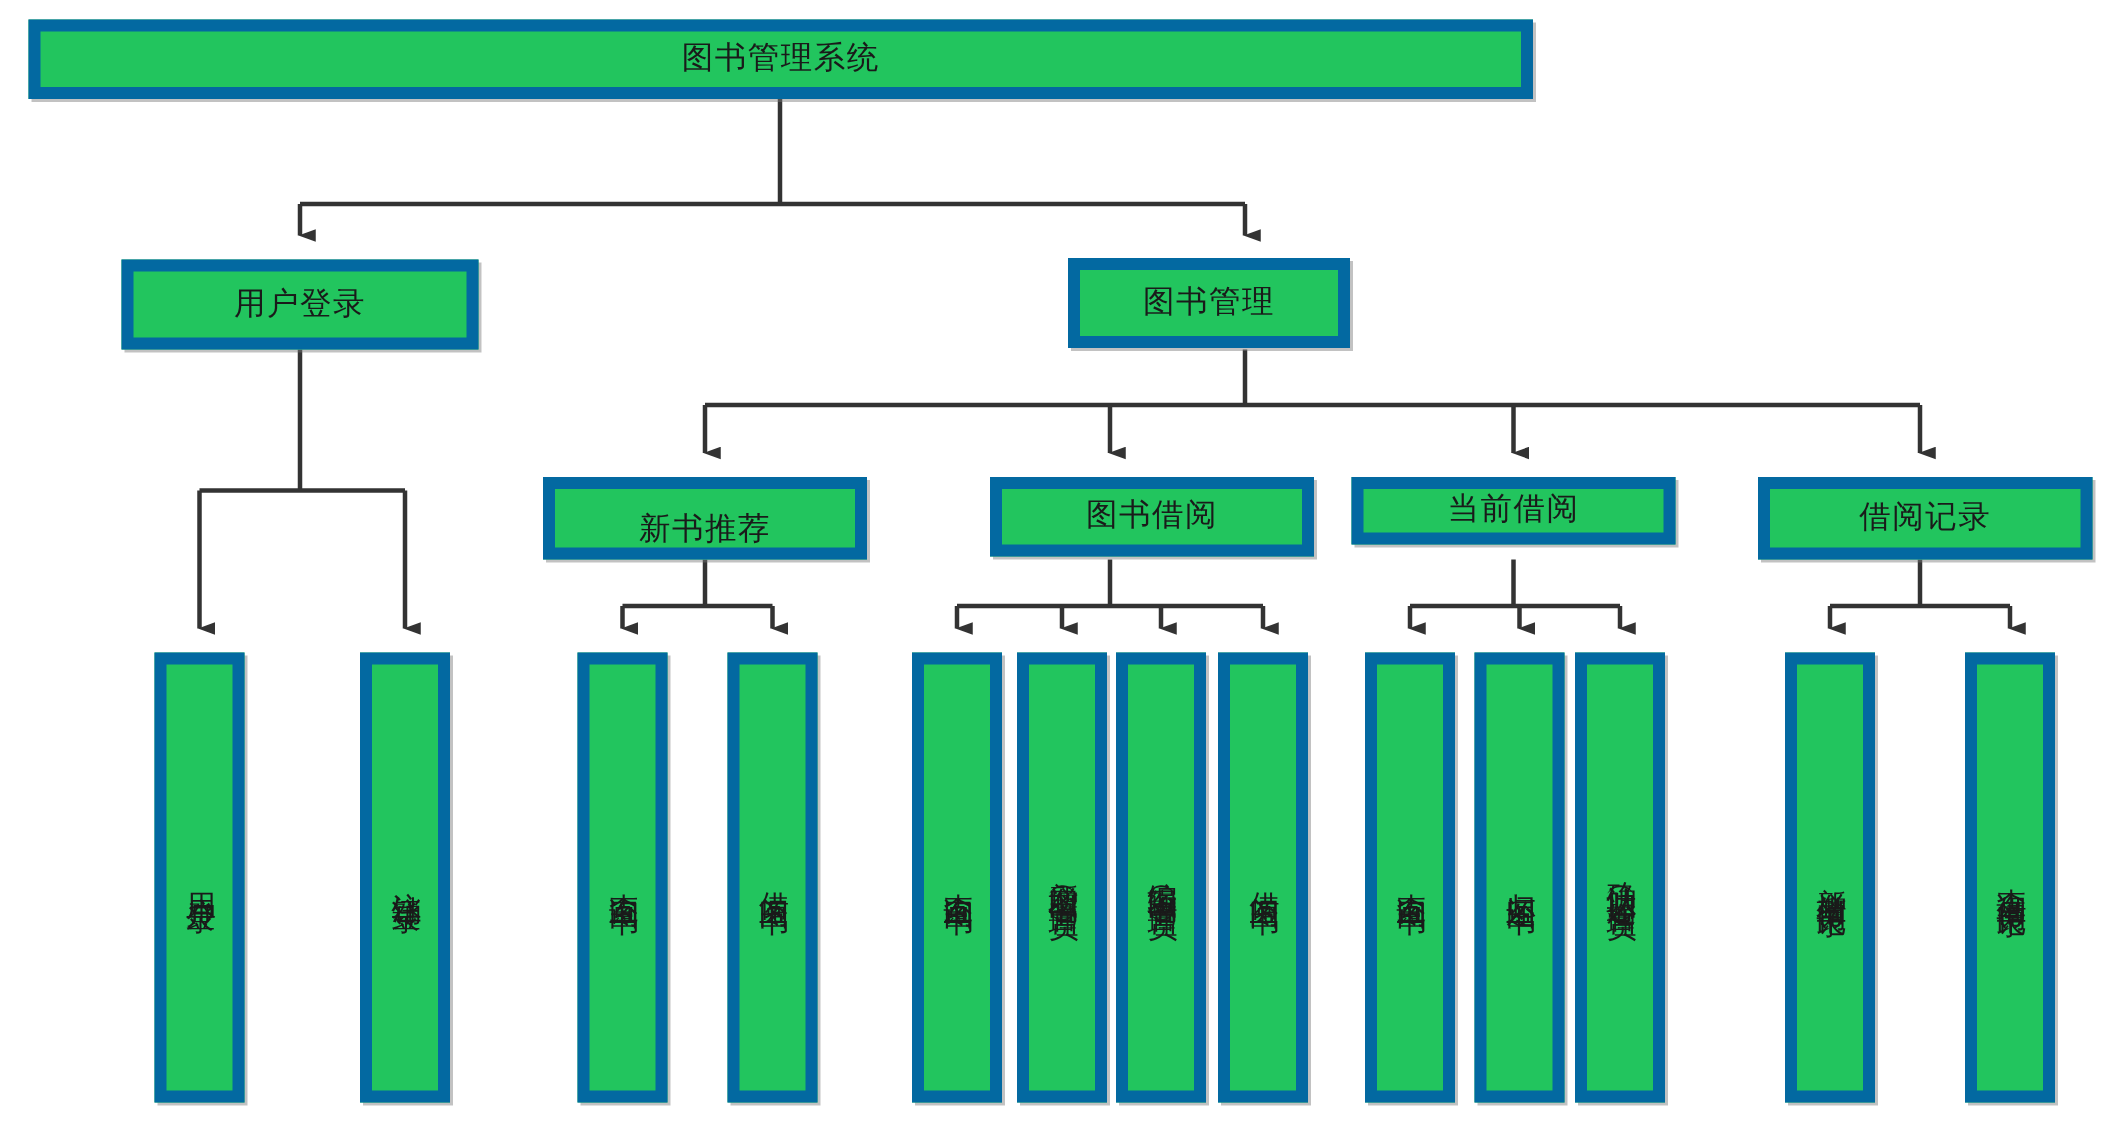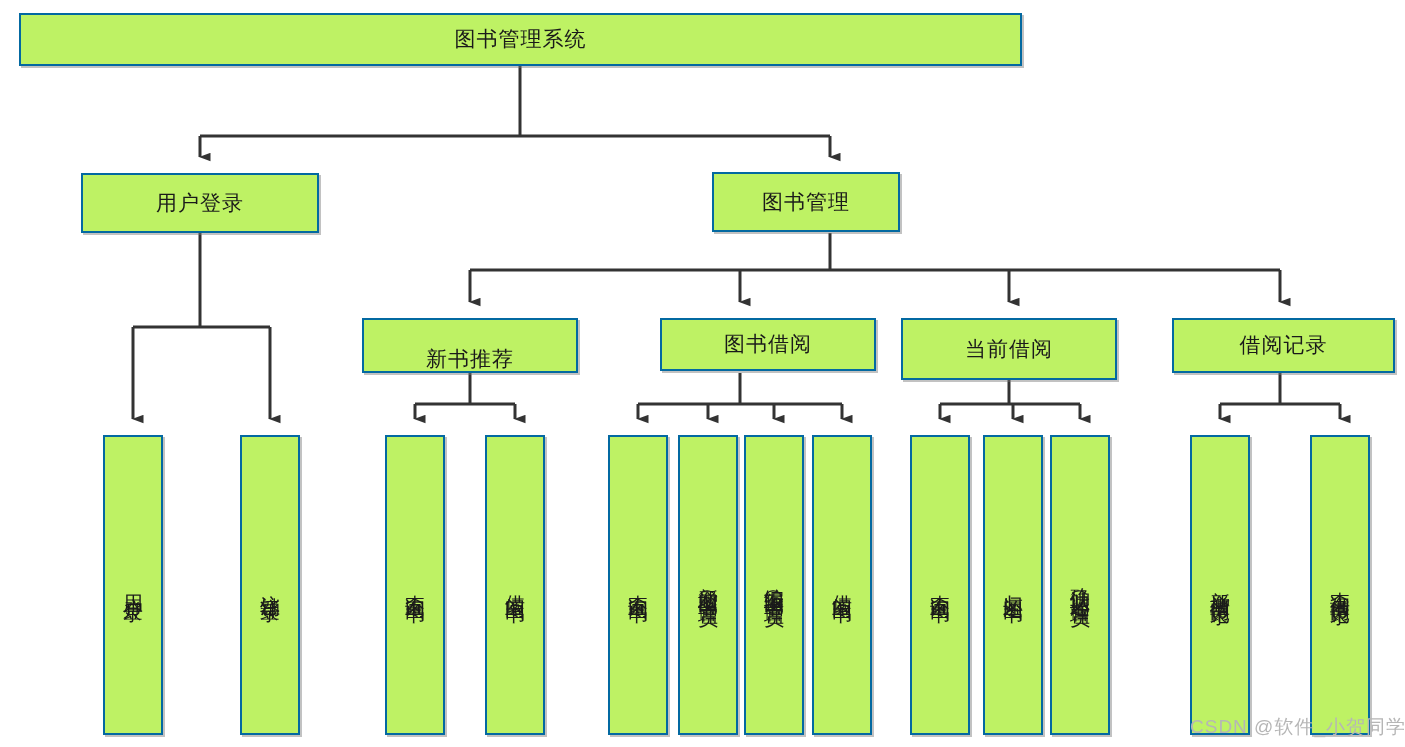--- a/index.html
+++ b/index.html
@@ -22,22 +22,22 @@
   svg.diagram-svg {
     position: absolute;
     left: 0;
     top: 0;
     width: 1405px;
     height: 747px;
   }
   .node-box {
     position: absolute;
     box-sizing: border-box;
-    background: #bef264;
-    border: 2px solid #0369a1;
+    background: #22c55e;
+    border: 8px solid #0369a1;
     box-shadow: 2px 2px 0 rgba(120,120,120,0.45);
     display: flex;
     align-items: center;
     justify-content: center;
     overflow: hidden;
   }
   .node-label {
     font-size: 21px;
     color: #1a1a1a;
     letter-spacing: 1px;
@@ -127,21 +127,21 @@
   <div class="node-box" style="left: 712px; top: 172px; width: 188px; height: 60px;">
     <span class="node-label">图书管理</span>
   </div>
 
   <div class="node-box" style="left: 362px; top: 318px; width: 216px; height: 55px; align-items: flex-end;">
     <span class="node-label">新书推荐</span>
   </div>
   <div class="node-box" style="left: 660px; top: 318px; width: 216px; height: 53px;">
     <span class="node-label">图书借阅</span>
   </div>
-  <div class="node-box" style="left: 901px; top: 318px; width: 216px; height: 62px; justify-content: center;">
+  <div class="node-box" style="left: 901px; top: 318px; width: 216px; height: 45px; justify-content: center;">
     <span class="node-label">当前借阅</span>
   </div>
   <div class="node-box" style="left: 1172px; top: 318px; width: 223px; height: 55px;">
     <span class="node-label">借阅记录</span>
   </div>
 
   <div class="node-box vertical" style="left: 103px; top: 435px; width: 60px; height: 300px;">
     <span class="node-label">用户登录</span>
   </div>
   <div class="node-box vertical" style="left: 240px; top: 435px; width: 60px; height: 300px;">
@@ -174,14 +174,13 @@
   <div class="node-box vertical" style="left: 1050px; top: 435px; width: 60px; height: 300px;">
     <span class="node-label">确认归还（管理员）</span>
   </div>
   <div class="node-box vertical" style="left: 1190px; top: 435px; width: 60px; height: 300px;">
     <span class="node-label">新增借阅记录</span>
   </div>
   <div class="node-box vertical" style="left: 1310px; top: 435px; width: 60px; height: 300px;">
     <span class="node-label">查询借阅记录</span>
   </div>
 
-  <div class="watermark" style="left: 1190px; top: 714px;">CSDN @软件_小贺同学</div>
 </div>
 
 </body></html>

